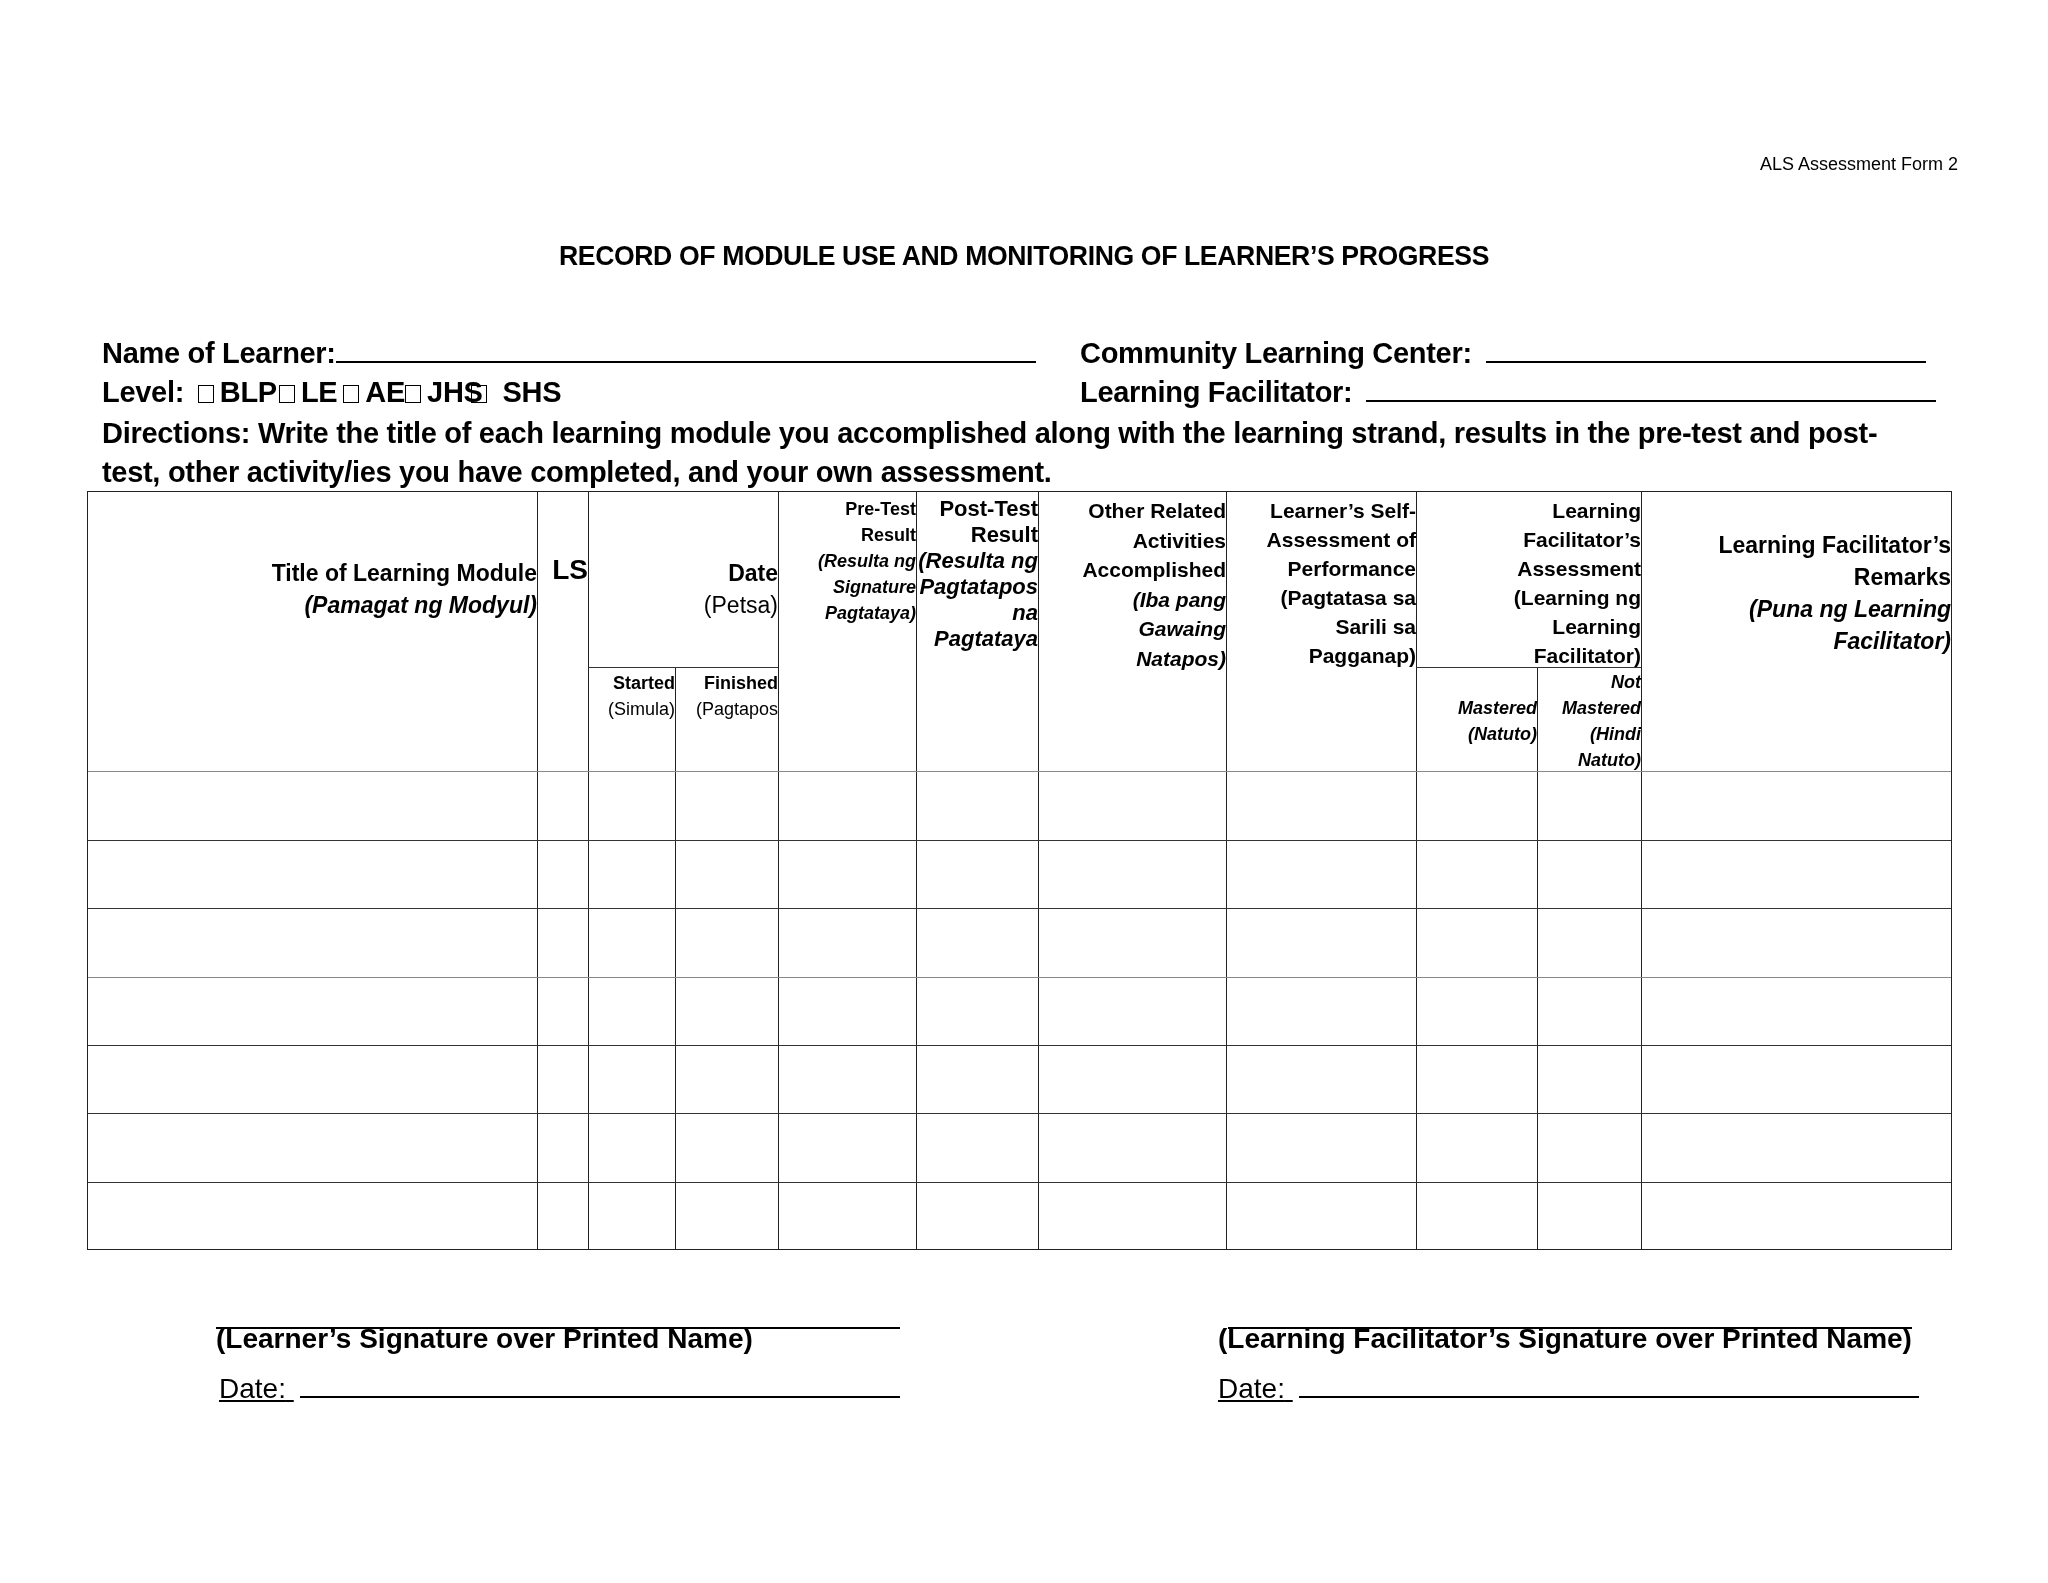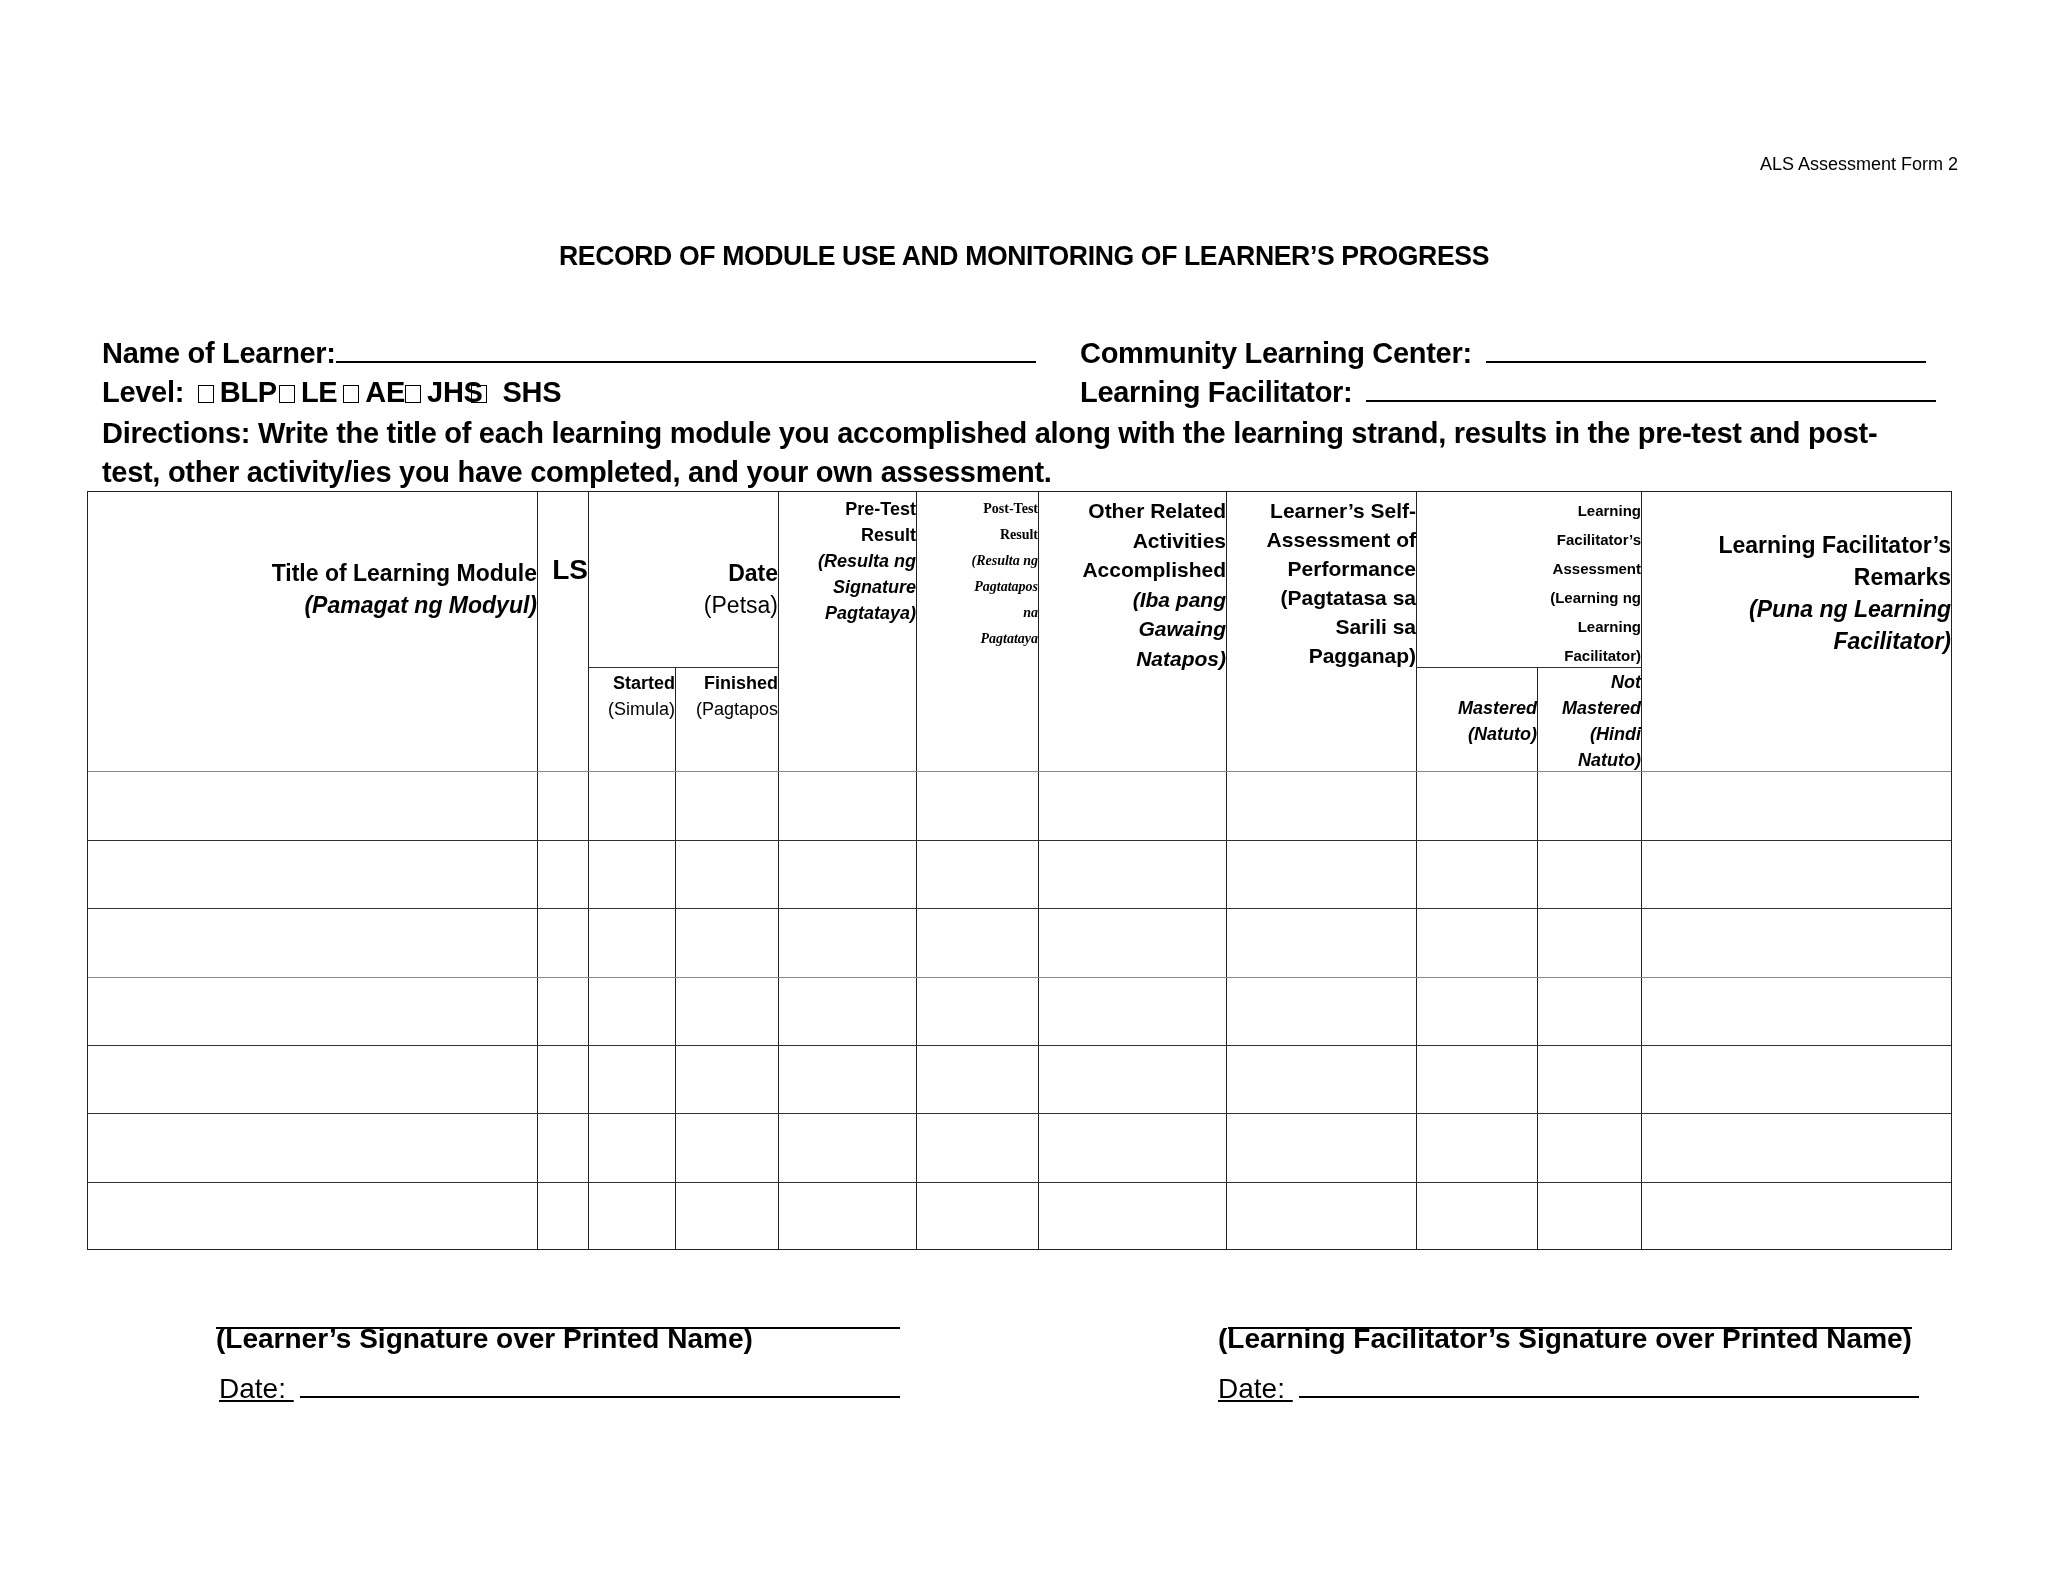--- a/index.html
+++ b/index.html
@@ -102,21 +102,21 @@
   </div>
 
   <div class="hdr" style="left:690px; width:138px; top:4px; font-size:18px; line-height:26px;">
     <div>Pre-Test</div>
     <div>Result</div>
     <div class="it">(Resulta ng</div>
     <div class="it">Signature</div>
     <div class="it">Pagtataya)</div>
   </div>
 
-  <div class="hdr" style="left:828px; width:122px; top:4px; font-size:14px; line-height:26px;font-family:Liberation Serif, serif;">
+  <div class="hdr" style="left:828px; width:122px; top:4px; font-size:22px; line-height:26px;">
     <div>Post-Test</div>
     <div>Result</div>
     <div class="it">(Resulta ng</div>
     <div class="it">Pagtatapos</div>
     <div class="it">na</div>
     <div class="it">Pagtataya</div>
   </div>
 
   <div class="hdr" style="left:950px; width:188px; top:4px; font-size:21px; line-height:29.5px;">
     <div>Other Related</div>
@@ -129,21 +129,21 @@
 
   <div class="hdr" style="left:1138px; width:190px; top:4px; font-size:21px; line-height:29px;">
     <div>Learner’s Self-</div>
     <div>Assessment of</div>
     <div>Performance</div>
     <div>(Pagtatasa sa</div>
     <div>Sarili sa</div>
     <div>Pagganap)</div>
   </div>
 
-  <div class="hdr" style="left:1328px; width:225px; top:4px; font-size:15px; line-height:29px;">
+  <div class="hdr" style="left:1328px; width:225px; top:4px; font-size:21px; line-height:29px;">
     <div>Learning</div>
     <div>Facilitator’s</div>
     <div>Assessment</div>
     <div>(Learning ng</div>
     <div>Learning</div>
     <div>Facilitator)</div>
   </div>
   <div class="hdr it" style="left:1328px; width:121px; top:203px; font-size:18px; line-height:26px;">
     <div>Mastered</div>
     <div>(Natuto)</div>

